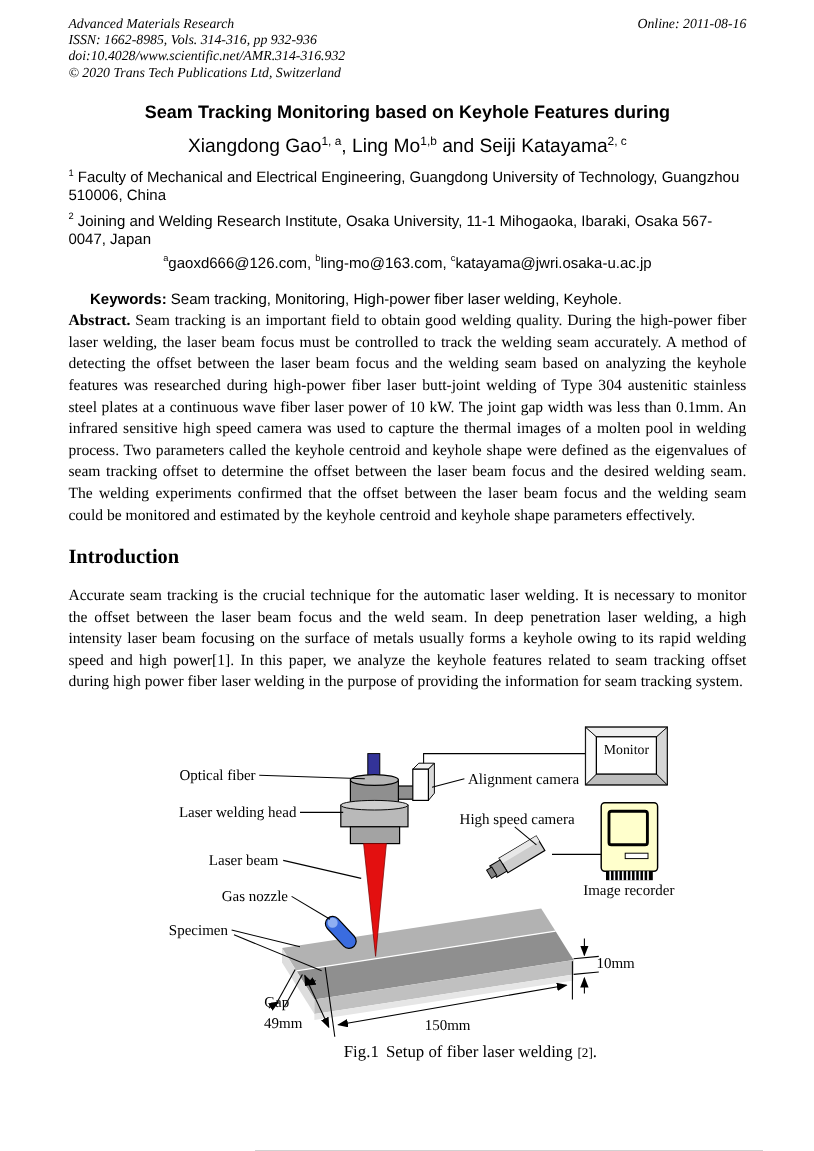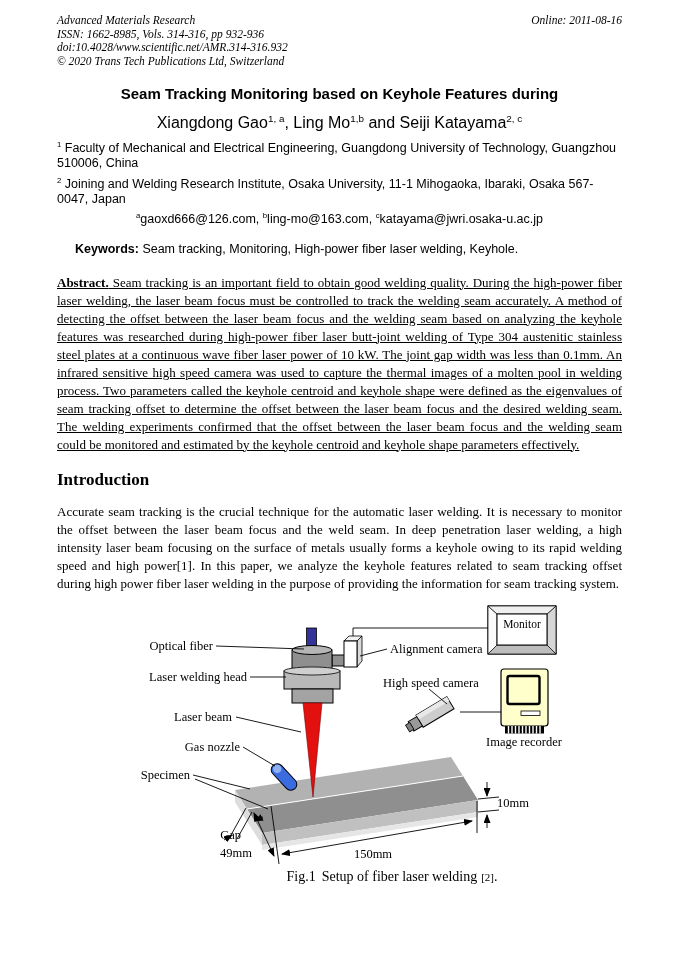--- a/index.html
+++ b/index.html
@@ -14,21 +14,21 @@
            font-size:16px;line-height:20px;}
   .affil{margin-top:8px;text-align:left;font-family:"Liberation Sans",sans-serif;
          font-size:12.5px;line-height:15px;}
   .affil + .affil{margin-top:6px;}
   .emails{margin-top:4px;text-align:center;font-family:"Liberation Sans",sans-serif;
           font-size:12.5px;line-height:16px;}
   .sup{font-size:62%;vertical-align:super;line-height:0;}
   .keywords{margin-top:13px;font-family:"Liberation Sans",sans-serif;font-size:12.5px;line-height:18px;padding-left:18px;}
   .keywords .kwlabel{font-weight:bold;}
   .body-par{font-size:13px;line-height:18px;text-align:justify;}
-  .abstract{margin-top:16px;text-decoration:underline;}
+  .abstract{margin-top:0;}
   .ablabel{font-weight:bold;}
   .sec-head{margin-top:16px;font-weight:bold;font-size:17px;}
   .intro-par{margin-top:13px;}
   .exp-head{margin-top:8px;}
   .figsvg{position:absolute;left:0;top:600px;}
   .figsvg text{font-family:"Liberation Serif",serif;font-size:12.5px;fill:#000;}
   .figsvg .small-lab{font-size:11.5px;}
   .figsvg .cap{font-size:14px;}
   .figsvg .capref{font-size:11px;}
   .ln{stroke:#000;stroke-width:0.9;fill:none;}

